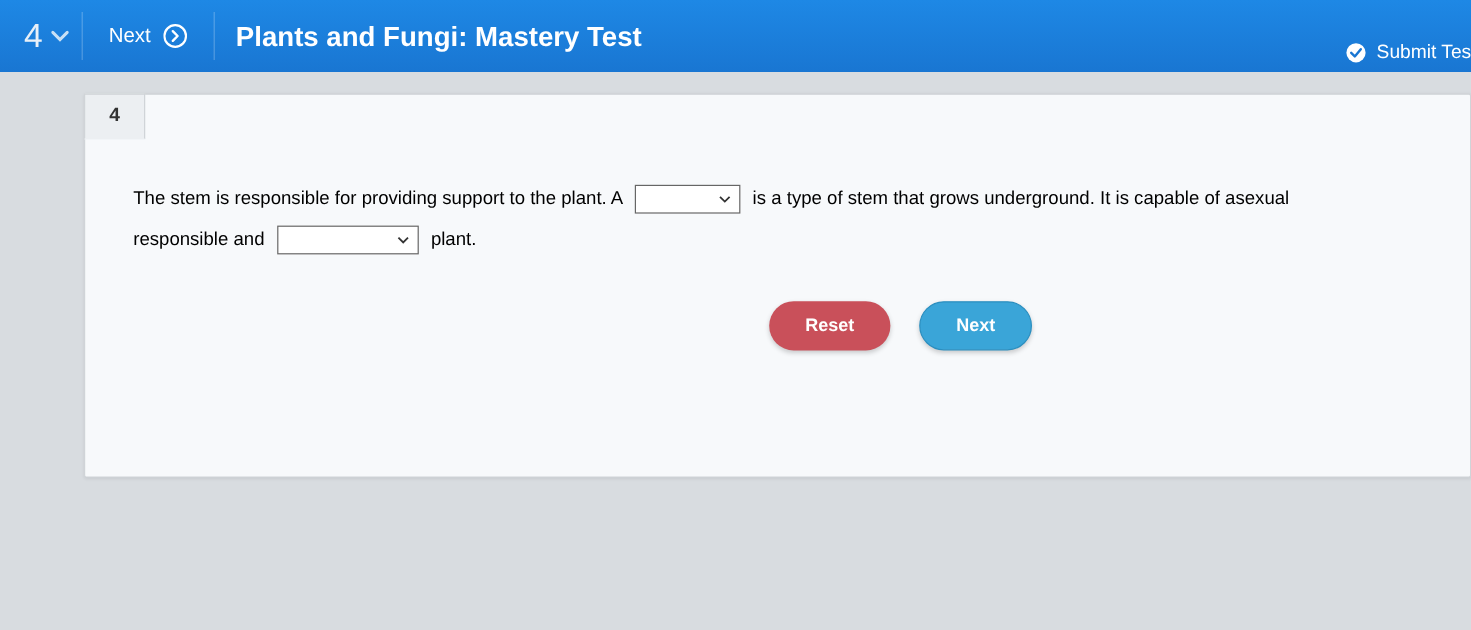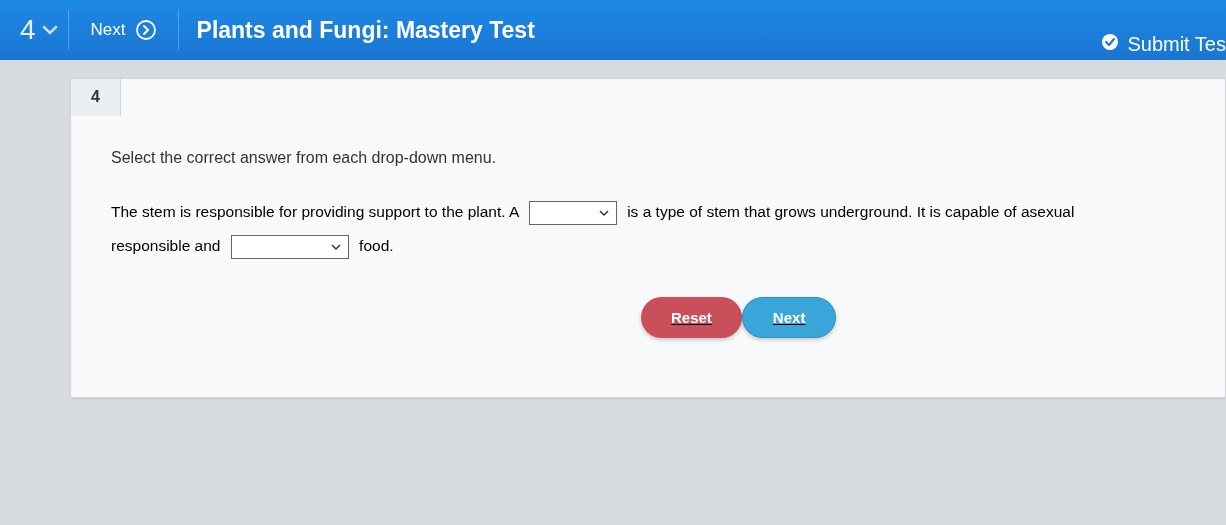--- a/index.html
+++ b/index.html
@@ -54,21 +54,21 @@
       font-size: 23px;
       font-weight: 700;
       color: #fff;
       padding-left: 18px;
     }
     .submit-test {
       position: absolute;
       right: 0;
       display: flex;
       align-items: flex-start;
-      font-size: 20px;
+      font-size: 16px;
       color: #fff;
       padding-right: 0;
       cursor: pointer;
       margin-top: 28px;
     }
     .submit-test .check-circ {
       margin-right: 8px;
       display: inline-flex;
     }
     .content-area {
@@ -122,23 +122,23 @@
     .dropdown.wide { min-width: 118px; }
     .dropdown .dd-chev {
       position: absolute;
       right: 6px;
       top: 50%;
       transform: translateY(-50%);
       display: inline-flex;
     }
     .button-row {
       display: flex;
+      gap: 24px;
       margin-top: 34px;
       margin-left: 530px;
-      text-decoration: underline;
     }
     .btn {
       border: none;
       border-radius: 22px;
       padding: 11px 30px;
       font-size: 15px;
       font-weight: bold;
       color: #fff;
       cursor: pointer;
       box-shadow: 0 2px 4px rgba(0,0,0,0.2);
@@ -178,41 +178,40 @@
       </svg>
     </span>
     <span>Submit Tes</span>
   </div>
 </div>
 
 <div class="content-area">
   <div class="question-panel">
     <div class="question-tab">4</div>
     <div class="question-body">
-      <div class="instruction">Select the correct answer from each drop-down menu.</div>
       <div class="sentence">
         <span>The stem is responsible for providing support to the plant. A</span>
         <span class="dropdown">
           <span class="dd-chev">
             <svg width="12" height="10" viewBox="0 0 12 10">
                 <path d="M2 3 L6 7 L10 3" stroke="#333" stroke-width="1.5" fill="none"></path>
               </svg>
           </span>
         </span>
         <span>is a type of stem that grows underground. It is capable of asexual</span>
         <br>
         <span>responsible and</span>
         <span class="dropdown wide">
           <span class="dd-chev">
             <svg width="12" height="10" viewBox="0 0 12 10">
                 <path d="M2 3 L6 7 L10 3" stroke="#333" stroke-width="1.5" fill="none"></path>
               </svg>
           </span>
         </span>
-        <span>food.</span>
+        <span>plant.</span>
       </div>
       <div class="button-row">
         <button class="btn btn-reset">Reset</button>
         <button class="btn btn-next">Next</button>
       </div>
     </div>
   </div>
 </div>
 
 </body></html>

